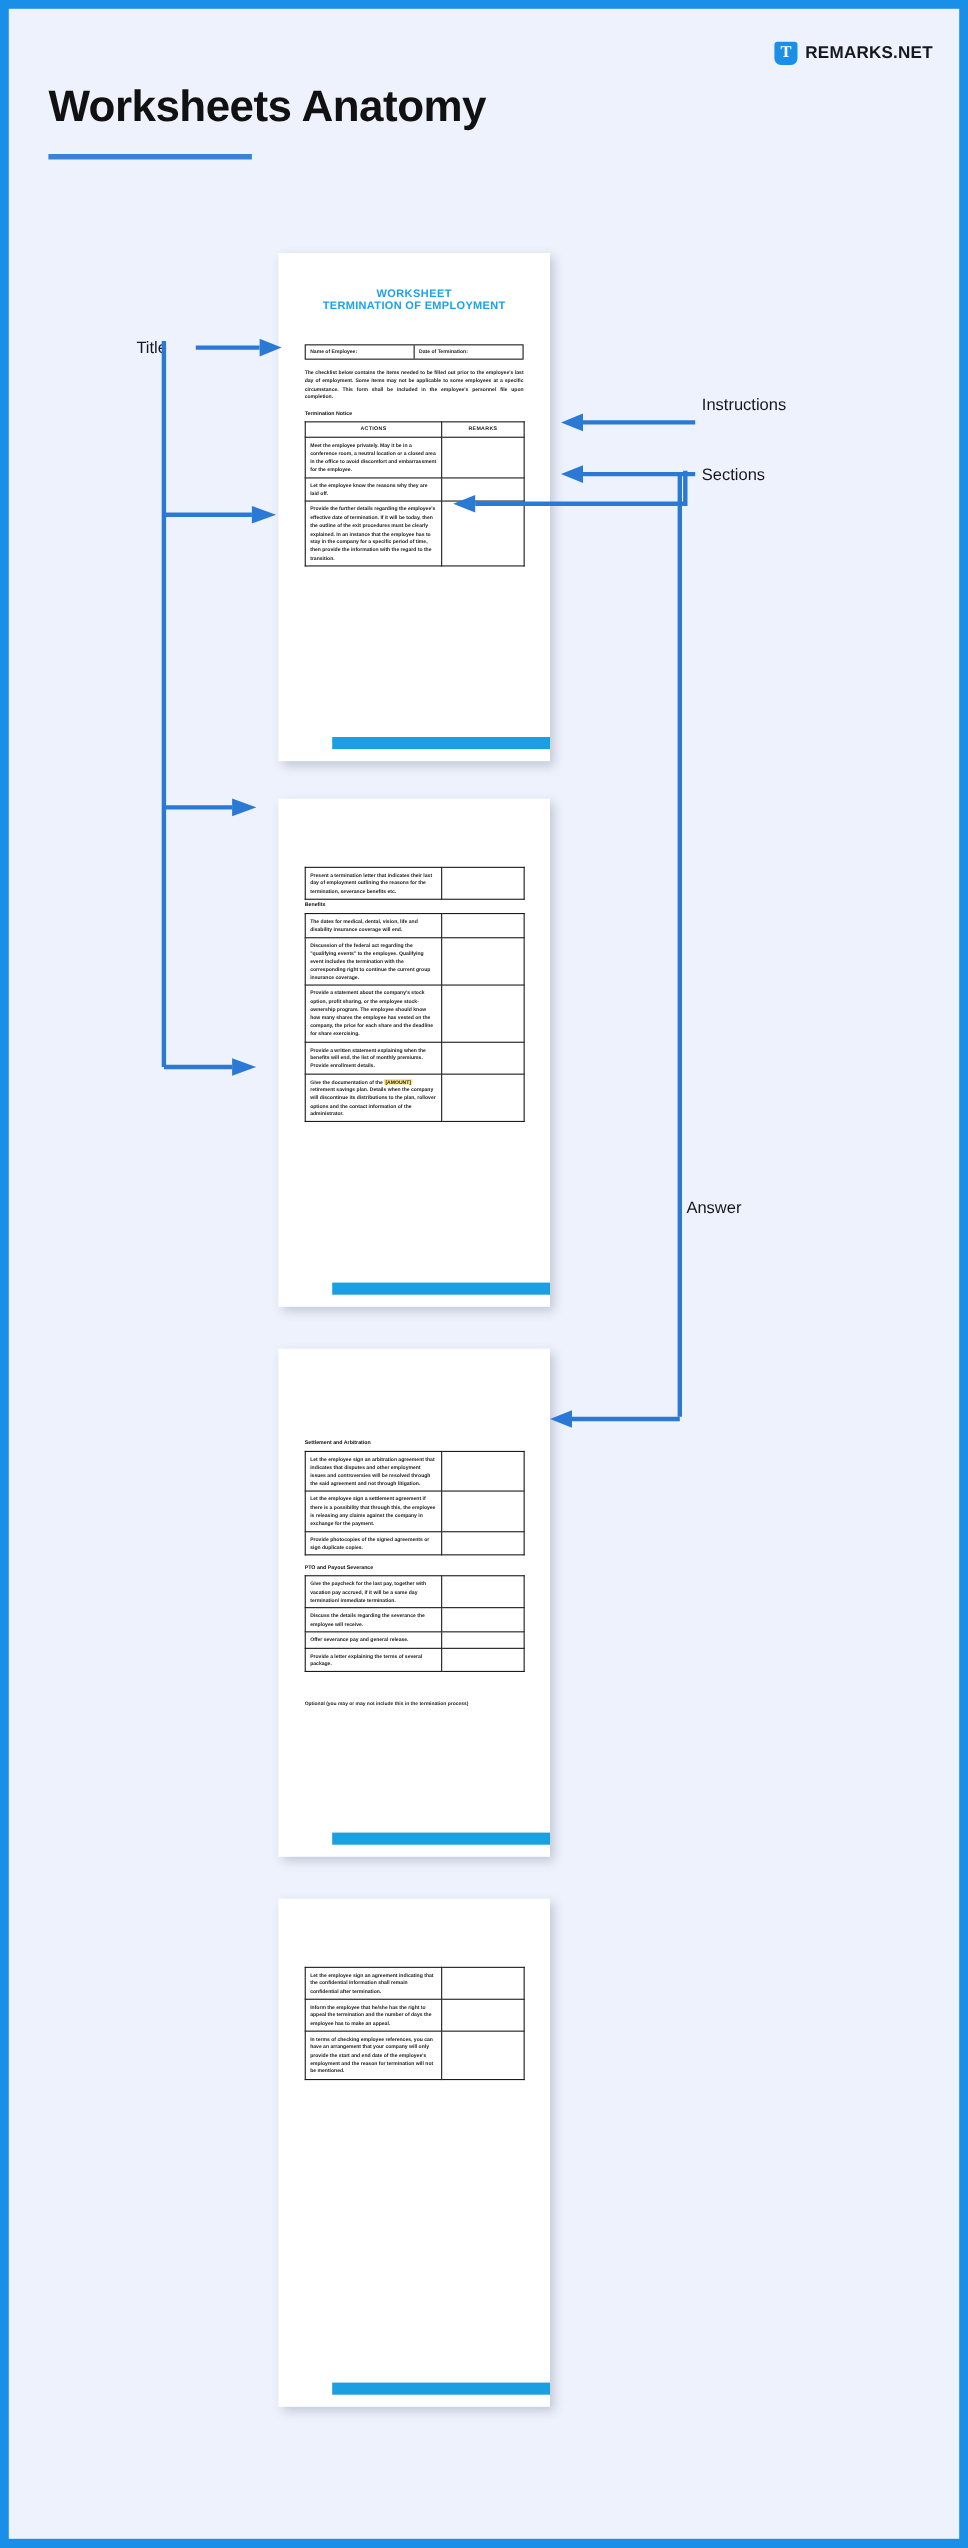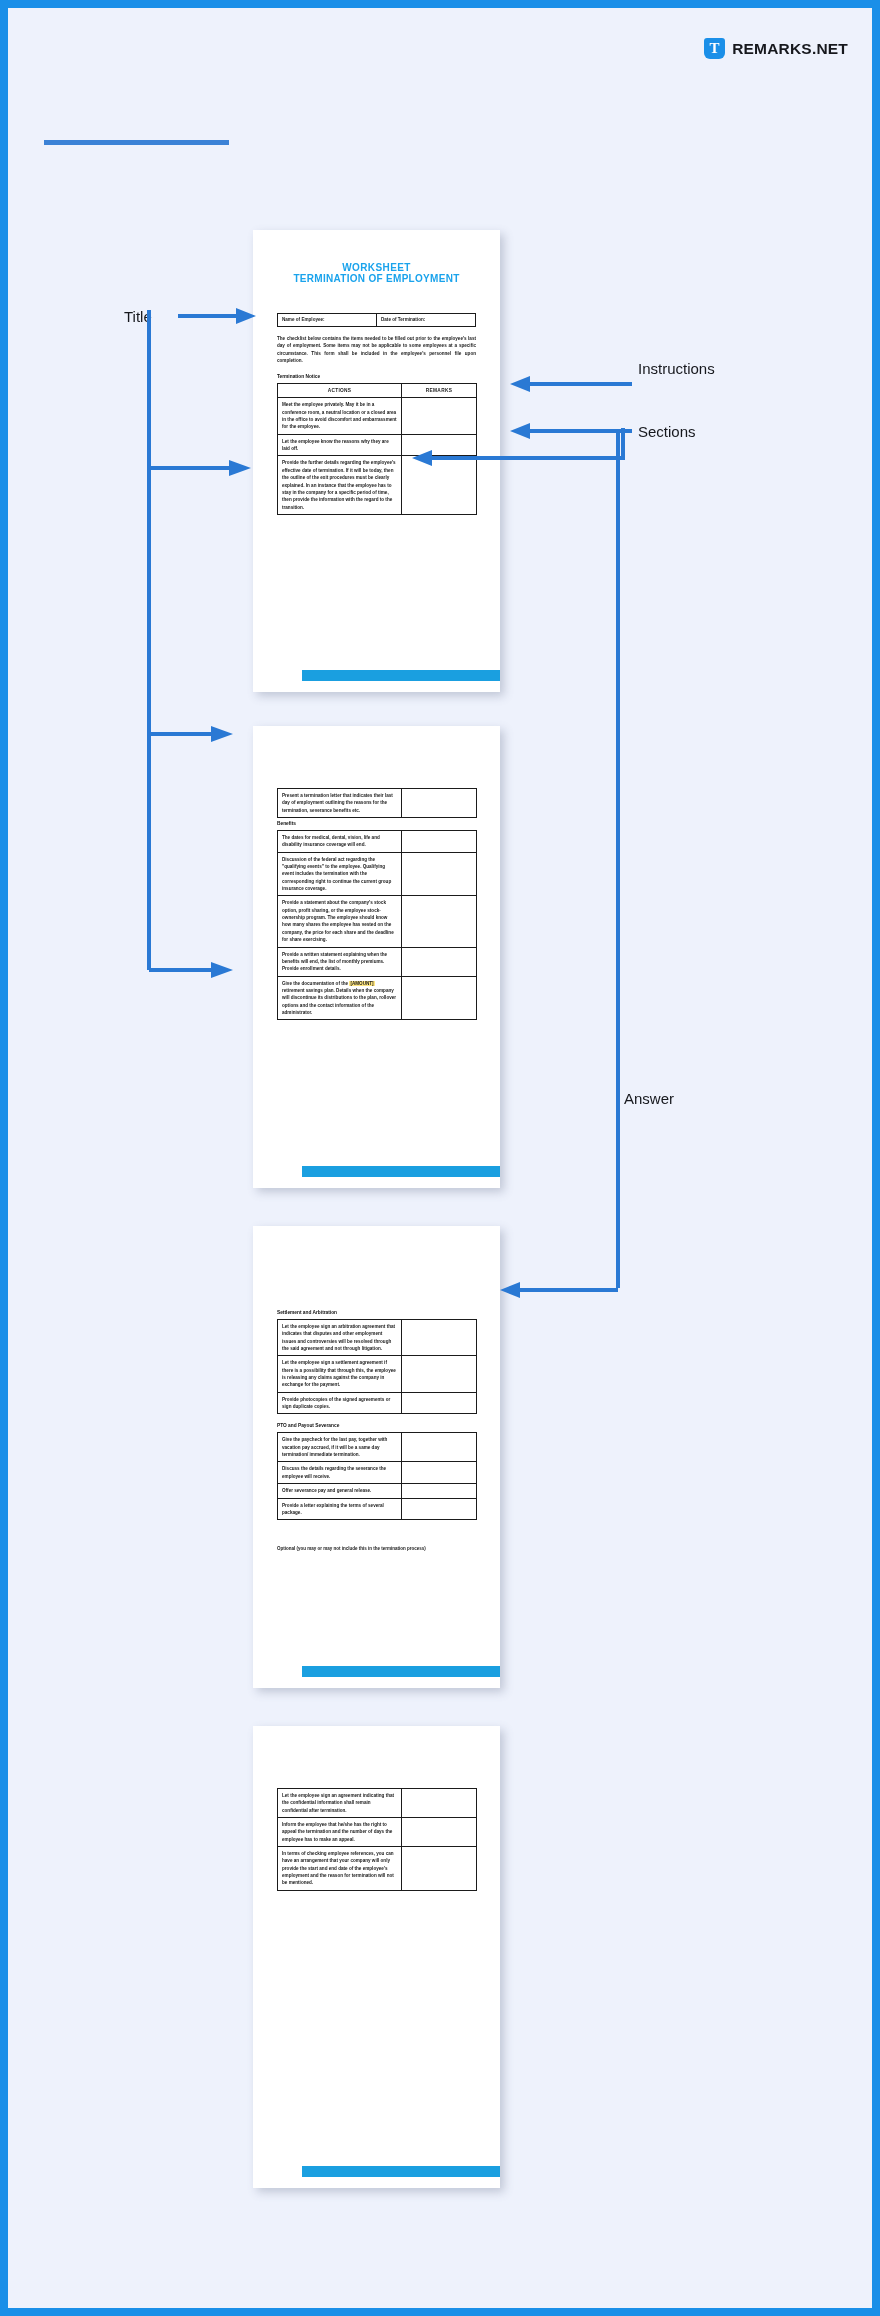--- a/index.html
+++ b/index.html
@@ -178,20 +178,21 @@
   .anno { position: absolute; }
   .anno svg { display: block; overflow: visible; }
   .stroke { fill: none; stroke: #2a79d4; stroke-width: 4; }
   .head   { fill: #2a79d4; }
 </style>
 </head>
 <body>
 
 <div id="canvas">
 
+  <div id="header-title">Worksheets Anatomy</div>
   <div id="title-underline"></div>
 
   <div id="brand">
     <div id="brand-mark"></div>
     <div id="brand-text"><span>REMARKS</span><span class="tld">.NET</span></div>
   </div>
 
   <div class="page" id="page-1">
     <div class="doc-kicker">WORKSHEET</div>
     <div class="doc-heading">TERMINATION OF EMPLOYMENT</div>

